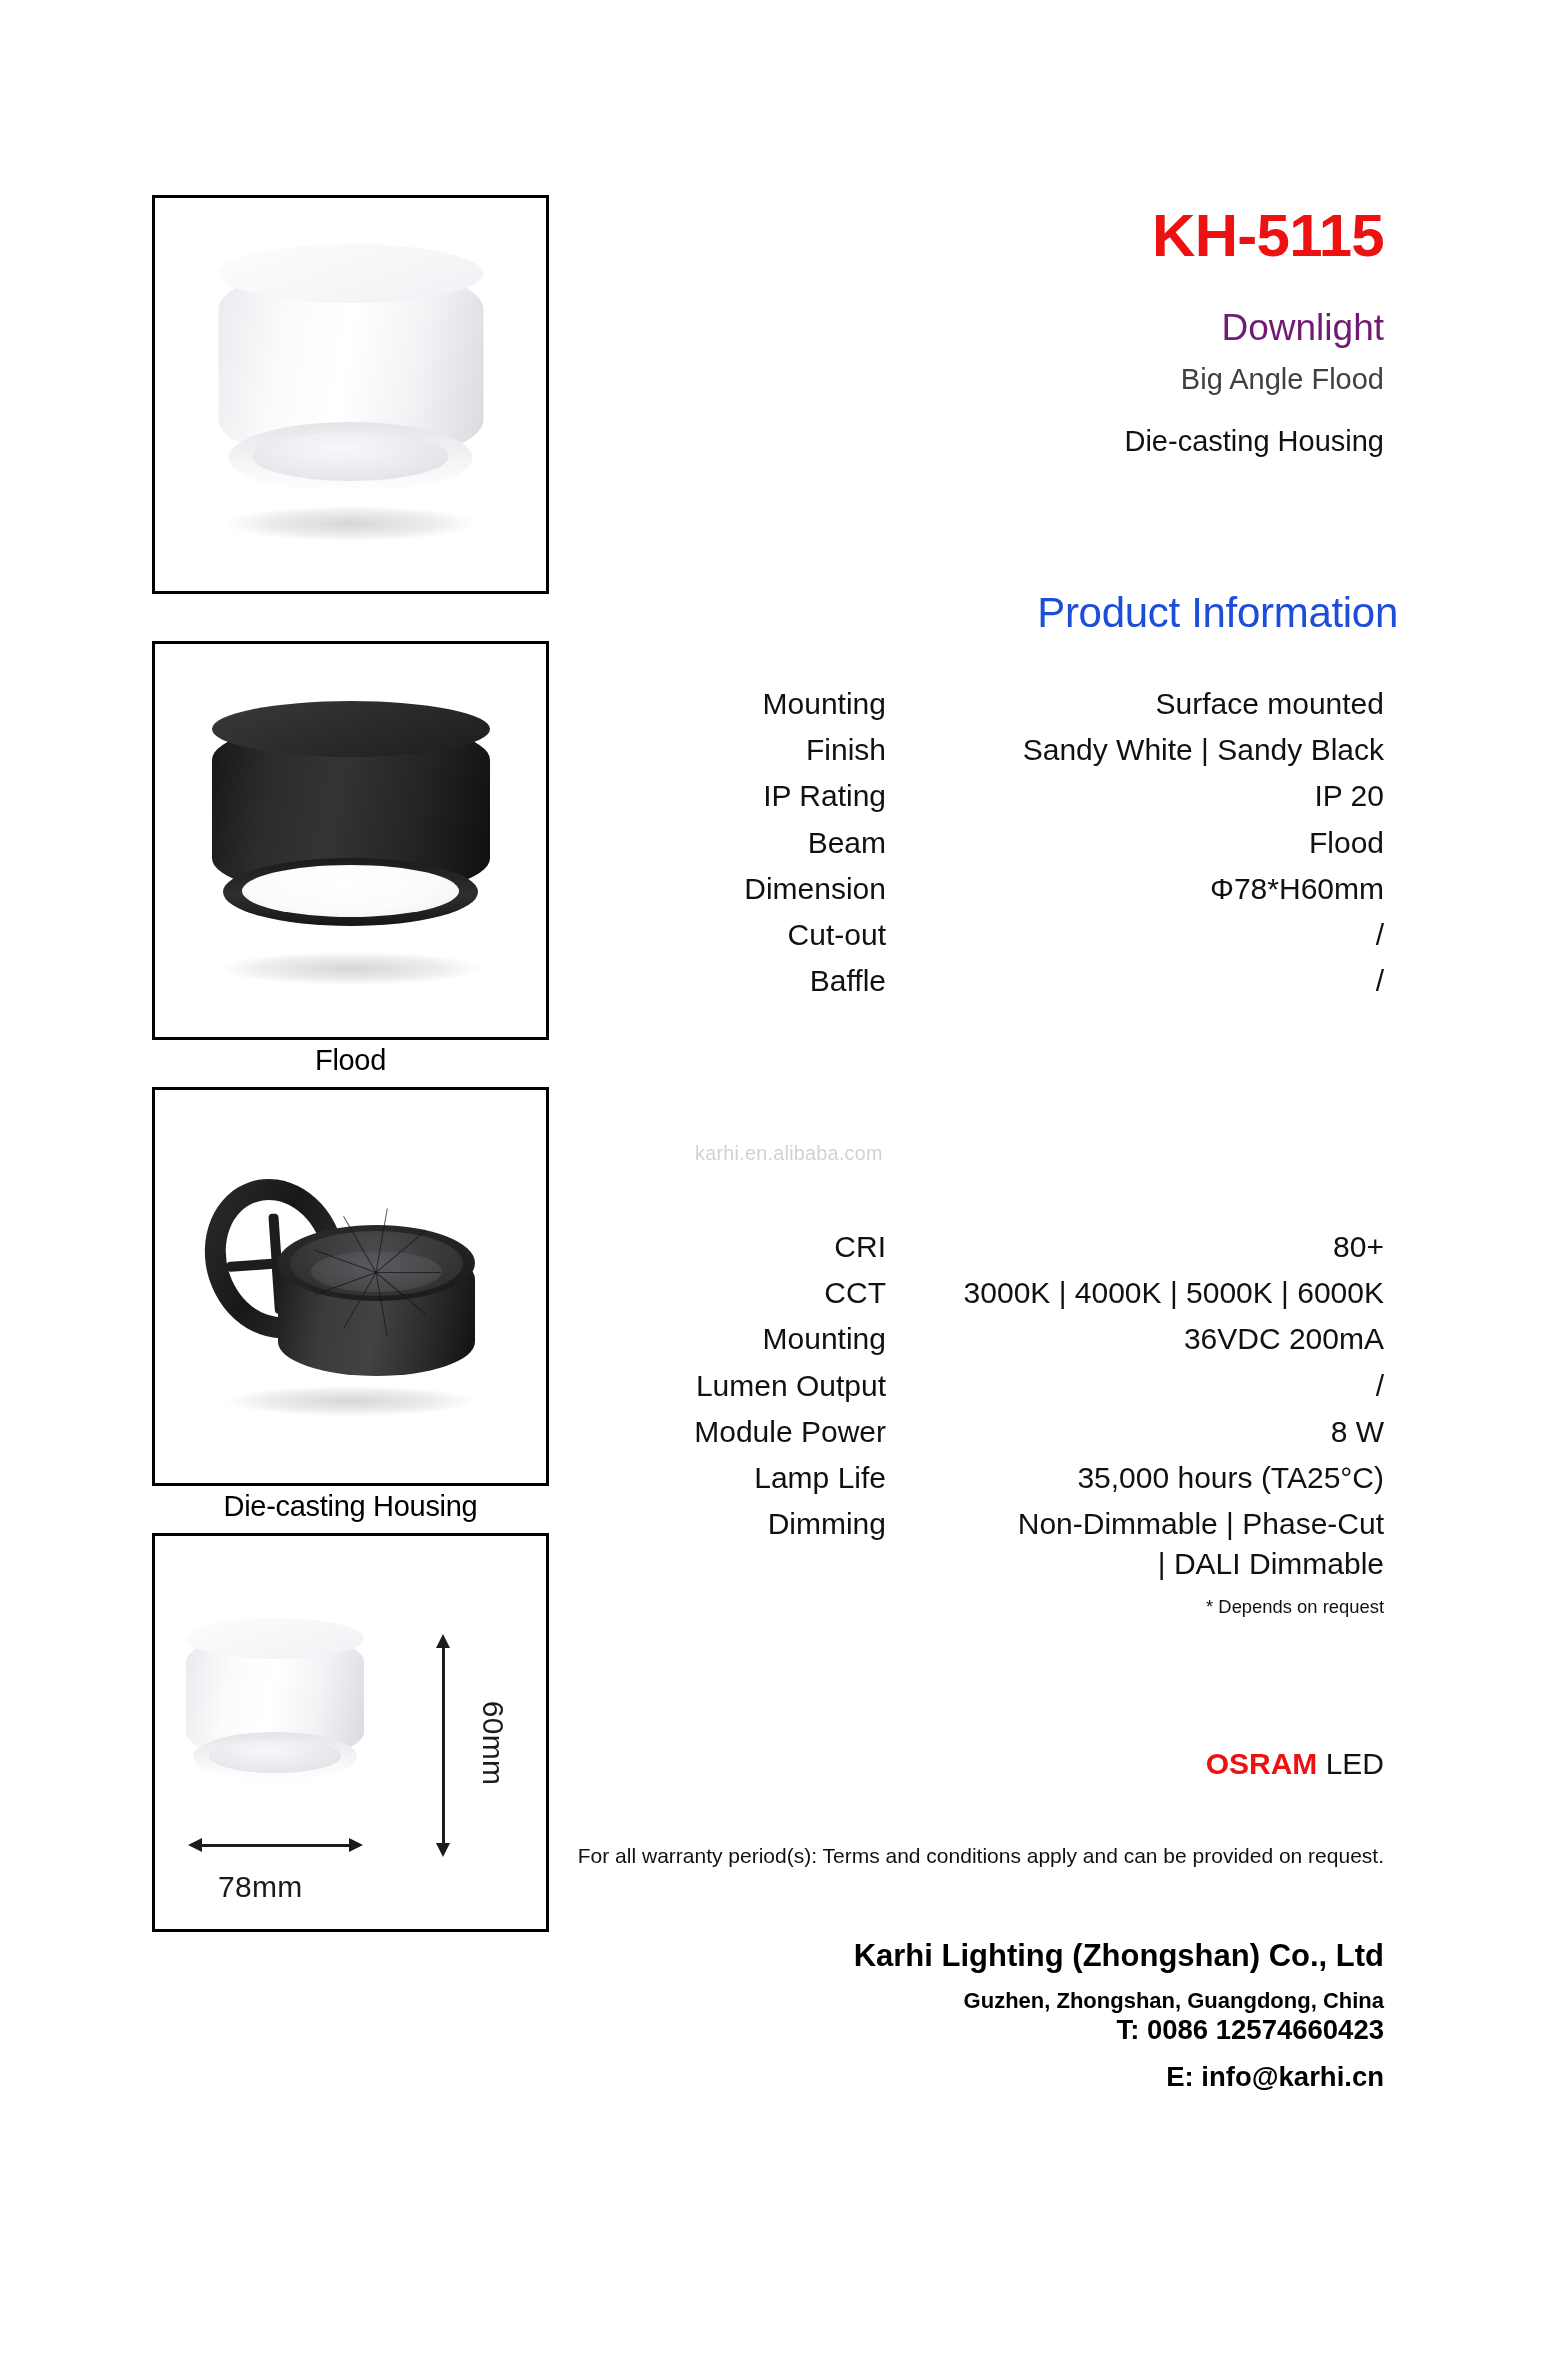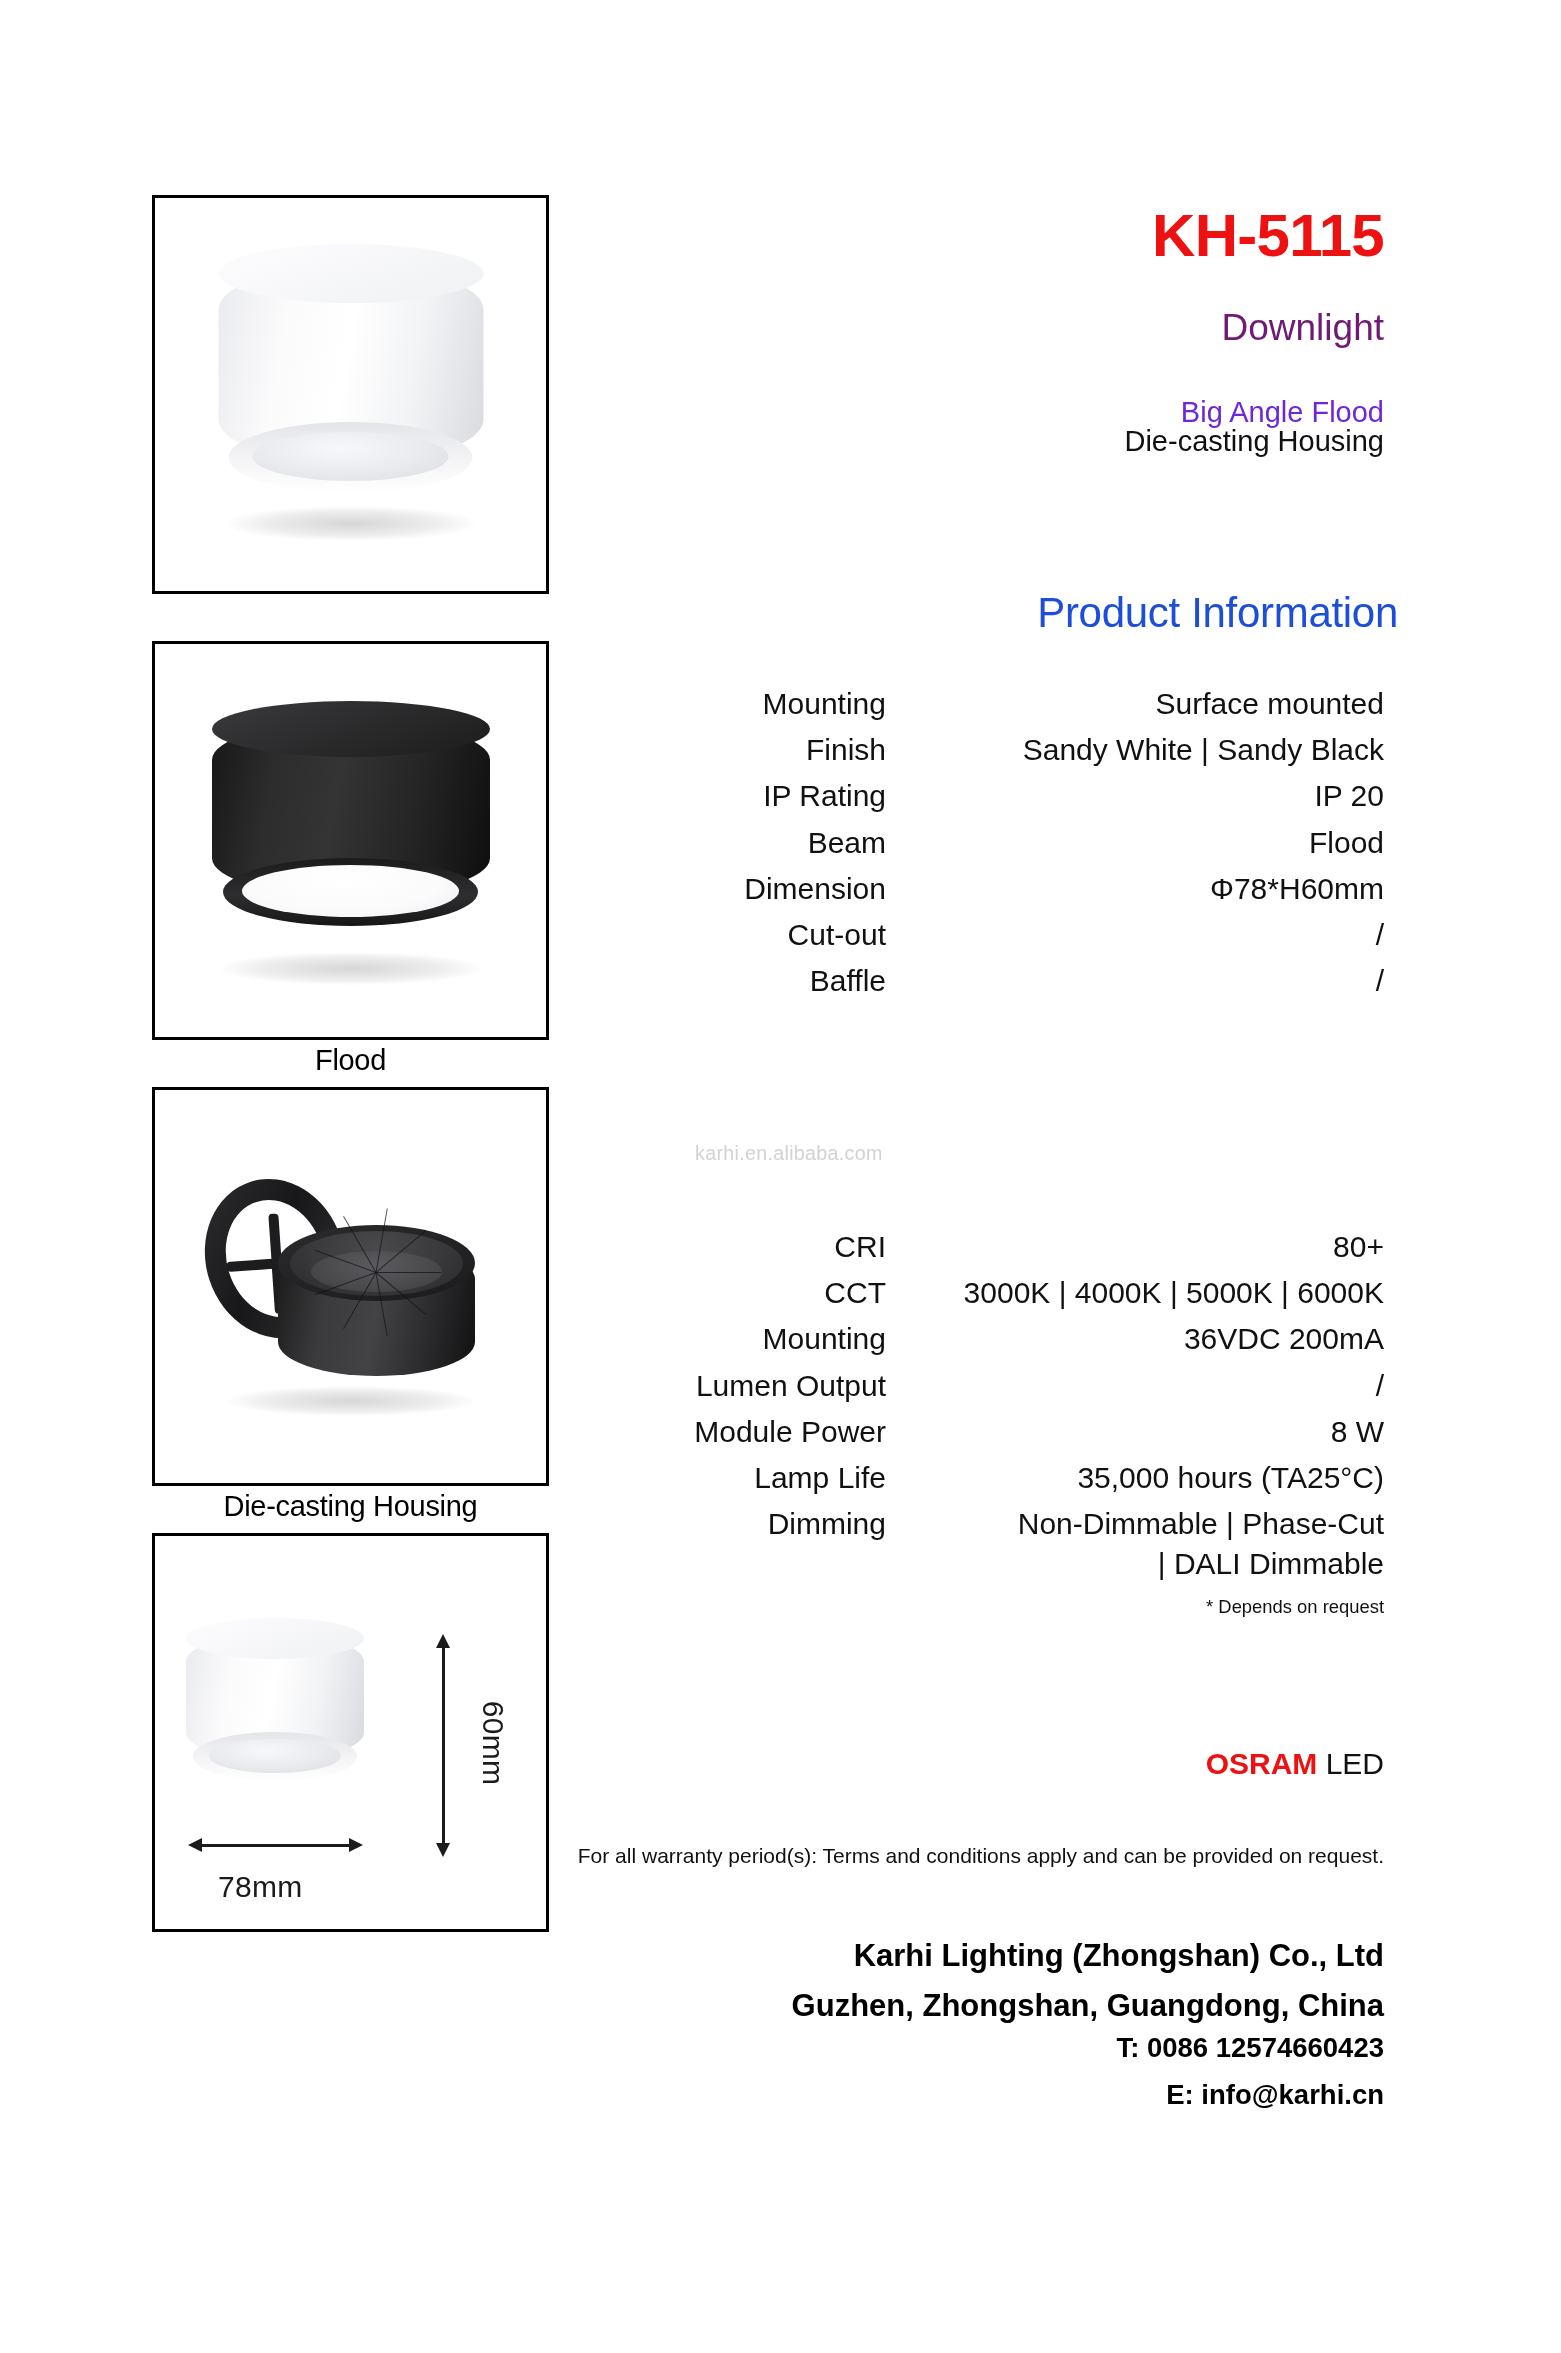--- a/index.html
+++ b/index.html
@@ -244,23 +244,23 @@
     position: absolute;
     right: 178px;
     top: 283px;
     font-size: 37px;
     color: #701a75;
     margin-top: 24px;
   }
   .sub-line-1 {
     position: absolute;
     right: 178px;
-    top: 396px;
+    top: 363px;
     font-size: 29px;
-    color: #6d28d9;
+    color: #404040;
   }
   .sub-line-2 {
     position: absolute;
     right: 178px;
     top: 425px;
     font-size: 29px;
     color: #111111;
   }
 
   .section-head {
@@ -341,24 +341,24 @@
     top: 1938px;
     text-align: right;
   }
   .company-name {
     font-size: 31px;
     font-weight: bold;
     color: #000000;
     margin-bottom: 14.4px;
   }
   .company-addr {
-    font-size: 31px;
+    font-size: 22px;
     font-weight: bold;
     color: #000000;
-    margin-bottom: 8px;
+    margin-bottom: 0;
   }
   .company-tel {
     font-size: 27.5px;
     font-weight: bold;
     color: #000000;
     margin-bottom: 14.4px;
   }
   .company-email {
     font-size: 27.5px;
     font-weight: bold;

